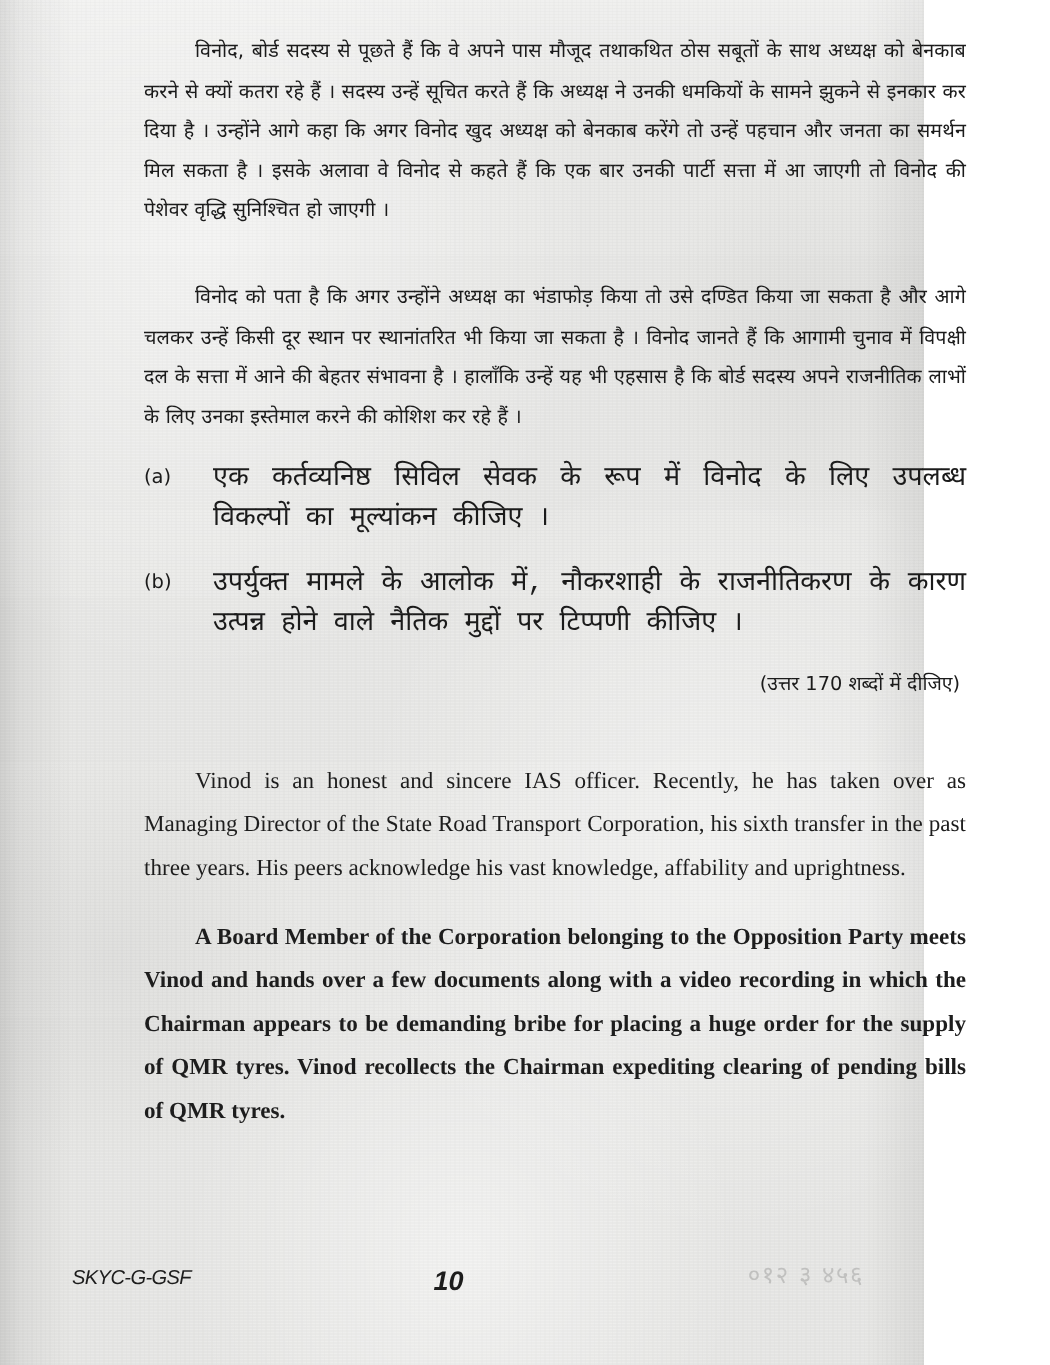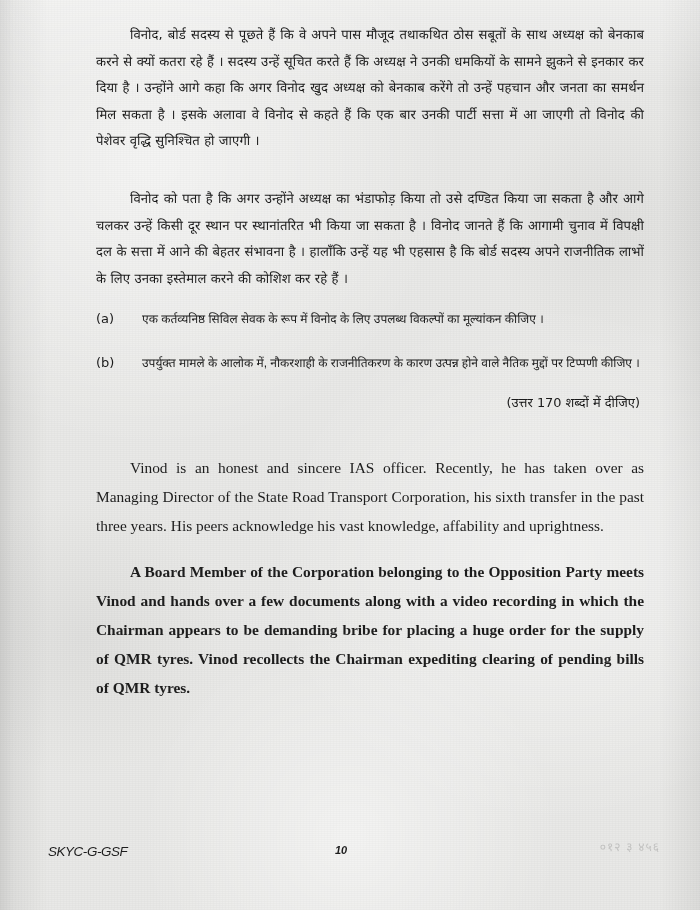--- a/index.html
+++ b/index.html
@@ -9,21 +9,21 @@
   body {
     width: 700px;
     height: 910px;
     overflow: hidden;
     background: #ffffff;
     font-family: "Liberation Serif", serif;
   }
 
   .page {
     position: relative;
-    width: 700px;
+    width: 616px;
     height: 910px;
     box-sizing: border-box;
     
     background-color: #e8e8e6;
     background-image:
       radial-gradient(ellipse 60% 45% at 22% 18%, rgba(255,255,255,0.55), rgba(255,255,255,0) 70%),
       radial-gradient(ellipse 55% 40% at 78% 62%, rgba(255,255,255,0.45), rgba(255,255,255,0) 72%),
       radial-gradient(ellipse 40% 30% at 50% 92%, rgba(255,255,255,0.50), rgba(255,255,255,0) 75%),
       radial-gradient(ellipse 30% 22% at 12% 70%, rgba(140,140,140,0.10), rgba(140,140,140,0) 70%),
       radial-gradient(ellipse 26% 20% at 88% 25%, rgba(140,140,140,0.09), rgba(140,140,140,0) 70%),
@@ -77,22 +77,22 @@
   }
   .qlabel {
     flex: 0 0 46px;
     font-family: "DejaVu Sans", "Liberation Sans", sans-serif;
     font-size: 13px;
     line-height: 26.4px;
     color: #1b1b1b;
   }
   .qtext {
     flex: 1 1 auto;
-    font-family: Liberation Sans, sans-serif;
-    font-size: 12px;
+    font-family: Liberation Mono, monospace;
+    font-size: 18px;
     line-height: 26.4px;
     color: #1b1b1b;
     text-align: justify;
     text-justify: inter-word;
   }
 
   .wordnote {
     font-family: "DejaVu Sans", "Liberation Sans", sans-serif;
     font-size: 12.9px;
     color: #1b1b1b;
@@ -142,30 +142,30 @@
   }
   .footer-page {
     position: absolute;
     left: 0;
     right: 0;
     top: 0;
     text-align: center;
     font-family: "Liberation Sans", sans-serif;
     font-style: italic;
     font-weight: bold;
-    font-size: 11px;
+    font-size: 18px;
     color: #1c1c1c;
     transform: translateX(-16px);
   }
   .footer-ghost {
     position: absolute;
     right: 6px;
     top: -6px;
     font-family: "DejaVu Sans", sans-serif;
-    font-size: 12px;
+    font-size: 16px;
     color: rgba(110,110,110,0.30);
     letter-spacing: 1px;
     user-select: none;
   }
 </style>
 </head>
 <body>
 
 <div class="page">
   <div class="grain"></div>

